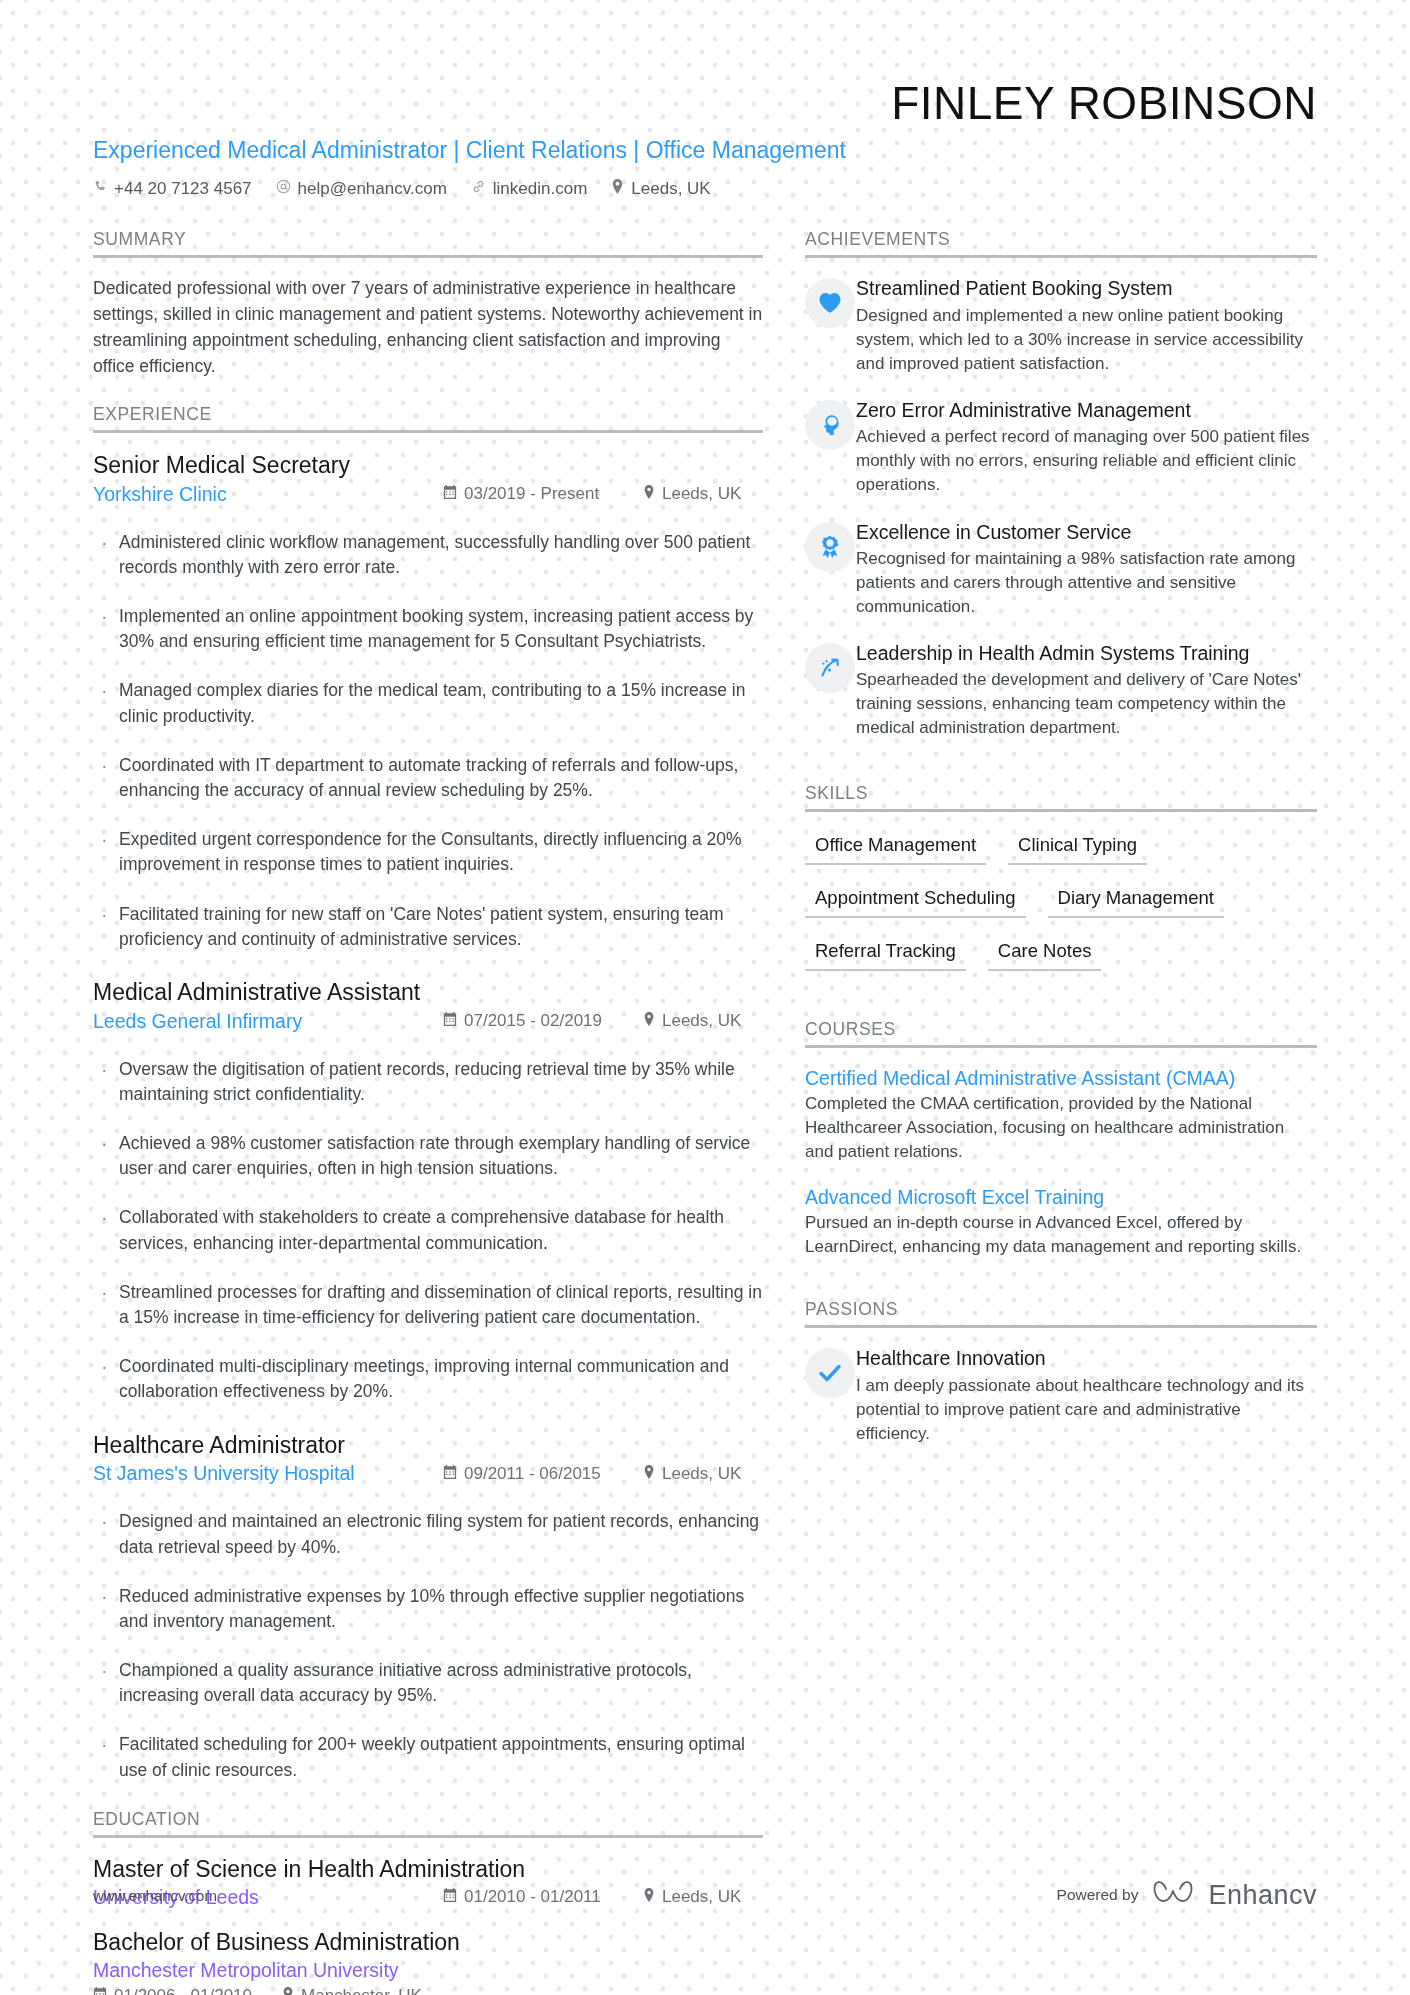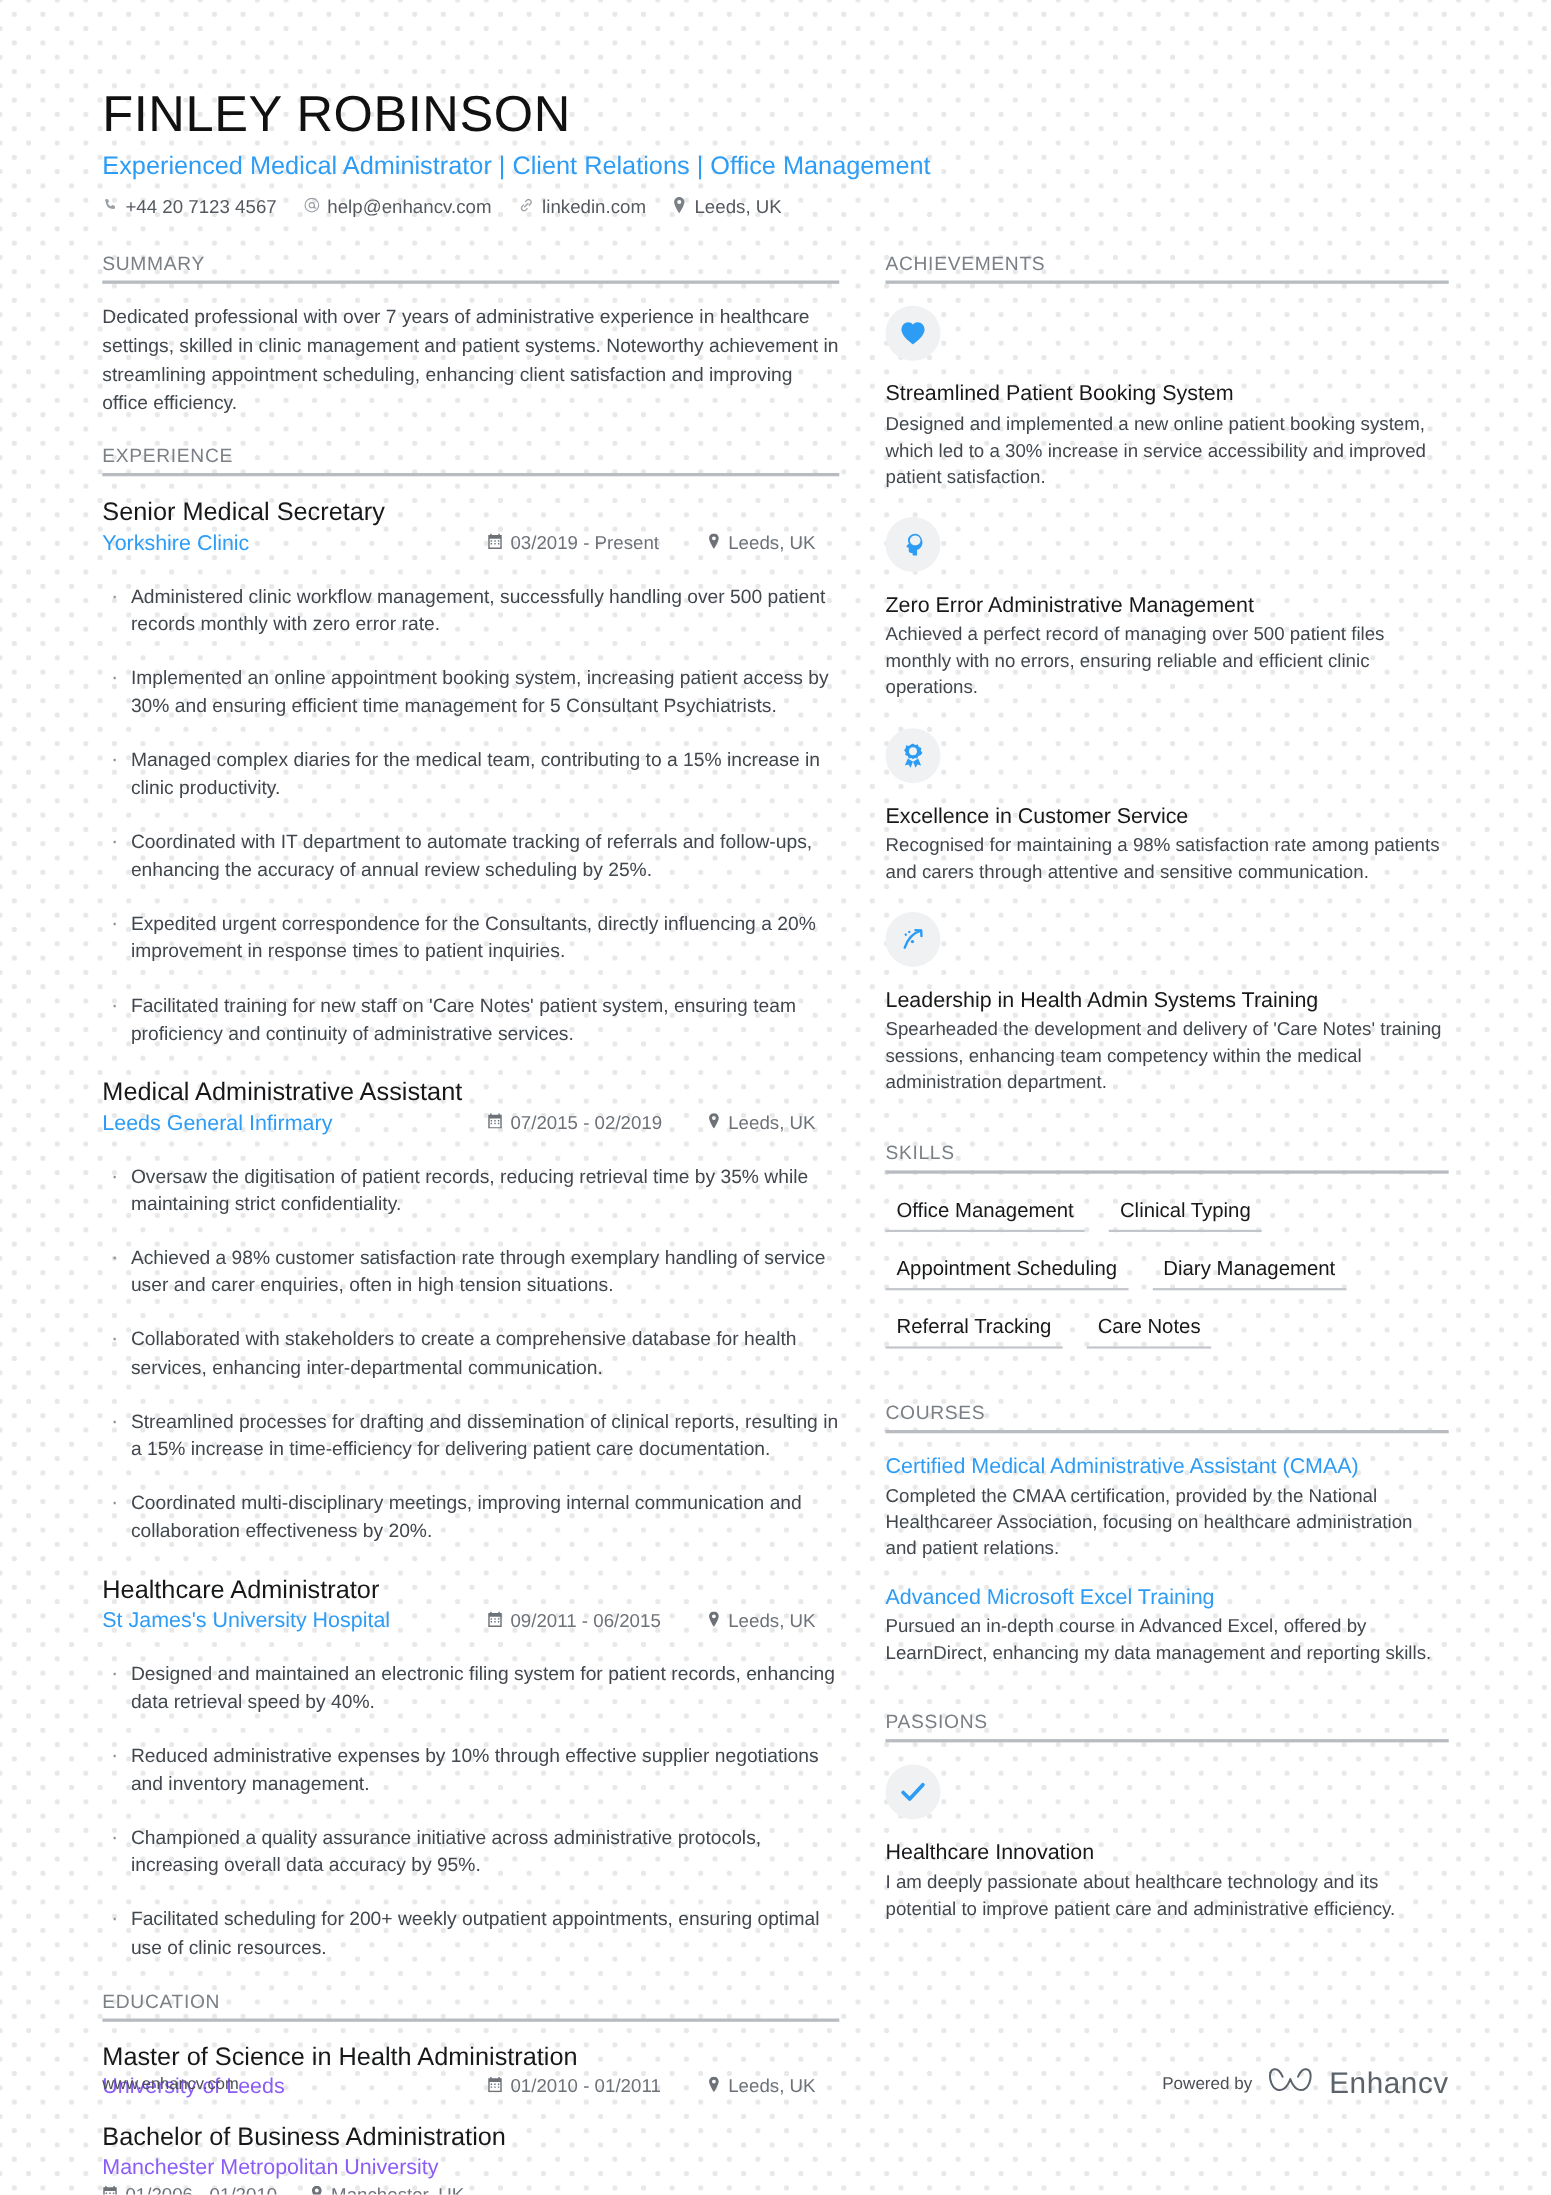--- a/index.html
+++ b/index.html
@@ -36,20 +36,21 @@
   
   .header { padding-top: 78px; }
 
   .full-name {
     font-size: 46px;
     font-weight: 400;
     letter-spacing: 0.5px;
     color: #111111;
     line-height: 1.12;
     white-space: nowrap;
+    text-align: right;
   }
 
   .headline {
     margin-top: 6px;
     font-size: 23px;
     color: #2d9cf5;
     font-weight: 400;
     line-height: 1.3;
   }
 
@@ -153,21 +154,21 @@
   .edu-school {
     font-size: 19.5px;
     color: #8b5cf6;
     width: 350px;
     flex: none;
     white-space: nowrap;
   }
   .edu-meta-stacked { display: flex; align-items: center; gap: 30px; margin-top: 4px; }
 
   
-  .ach { display: flex; gap: 18px; margin-bottom: 22px; align-items: flex-start; flex-direction: column; }
+  .ach { display: flex; gap: 1px; margin-bottom: 22px; align-items: flex-start; }
   .ach-icon {
     width: 50px; height: 50px;
     flex: none;
     border-radius: 50%;
     background: #f0f1f2;
     display: flex; align-items: center; justify-content: center;
     margin-top: 2px;
   }
   .ach-body { flex: 1; }
   .ach-title {

